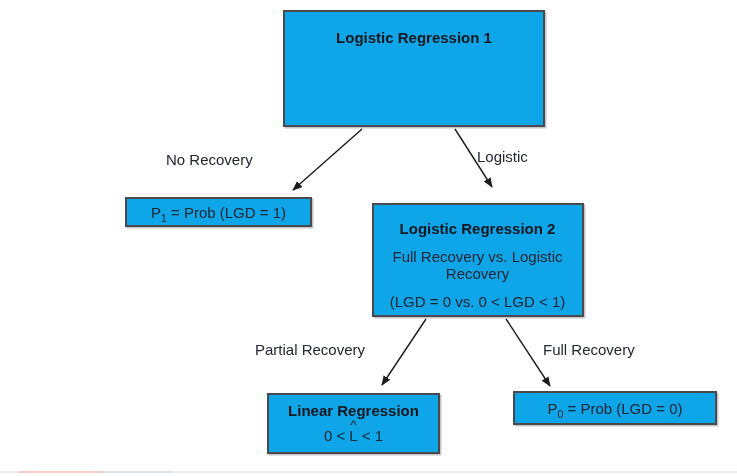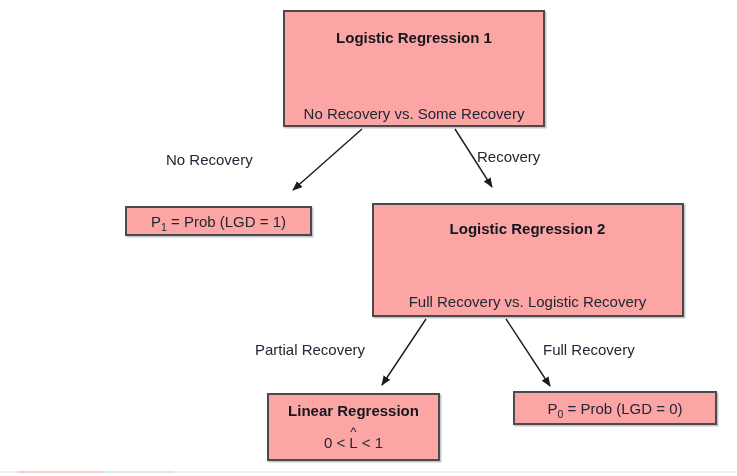--- a/index.html
+++ b/index.html
@@ -20,34 +20,34 @@
     background: var(--background);
     font-family: "Liberation Sans", "DejaVu Sans", sans-serif;
     color: var(--text);
     font-size: 15px;
     overflow: hidden;
   }
   .node {
     position: absolute;
     box-sizing: border-box;
     border: 2px solid var(--box-border);
-    background: #fca5a5;
+    background: #0ea5e9;
     display: flex;
     flex-direction: column;
     align-items: center;
     text-align: center;
     box-shadow: 1.5px 1.5px 0 #c6c6ca;
   }
   .node .title { font-weight: bold; color: var(--title); }
   .node .line { color: var(--text); }
   .node-lr1 { left: 283px; top: 10px;  width: 262px; height: 117px; justify-content: space-between; padding: 17px 6px 3px 6px; }
-  .node-lr2 { left: 372px; top: 203px; width: 312px; height: 114px; justify-content: space-between; padding: 15px 7px 5px 6px; }
-  .node-p1  { left: 125px; top: 206px; width: 187px; height: 30px; justify-content: center; }
+  .node-lr2 { left: 372px; top: 203px; width: 212px; height: 114px; justify-content: space-between; padding: 15px 7px 5px 6px; }
+  .node-p1  { left: 125px; top: 197px; width: 187px; height: 30px; justify-content: center; }
   .node-p0  { left: 513px; top: 391px; width: 204px; height: 34px; justify-content: center; }
-  .node-linear { left: 267px; top: 393px; width: 173px; height: 68px; justify-content: space-between; padding: 7px 4px 8px 4px; }
+  .node-linear { left: 267px; top: 393px; width: 173px; height: 61px; justify-content: space-between; padding: 7px 4px 8px 4px; }
   sub { font-size: 0.7em; line-height: 0; }
   .edge-label {
     position: absolute;
     color: var(--text);
     white-space: nowrap;
   }
   .label-no-recovery      { left: 166px; top: 151px; width: 130px; }
   .label-recovery         { left: 477px; top: 148px; width: 120px; }
   .label-partial-recovery { left: 255px; top: 341px; width: 120px; }
   .label-full-recovery    { left: 543px; top: 341px; width: 120px; }
@@ -72,43 +72,43 @@
   .footer-accent.pink { left: 18px;  width: 85px; background: var(--footer-accent-pink); }
   .footer-accent.blue { left: 103px; width: 70px; background: var(--footer-accent-blue); }
 </style>
 </head>
 <body>
 
 <div class="canvas">
 
   <div class="node node-lr1">
     <div class="title">Logistic Regression 1</div>
-    <div class="line">No Recovery vs. Some Recovery</div>
   </div>
 
   <div class="node node-p1">
     <div class="line"><span>P</span><sub>1</sub><span> = Prob (LGD = 1)</span></div>
   </div>
 
   <div class="node node-lr2">
     <div class="title">Logistic Regression 2</div>
     <div class="line">Full Recovery vs. Logistic Recovery</div>
+    <div class="line">(LGD = 0 vs. 0 &lt; LGD &lt; 1)</div>
   </div>
 
   <div class="node node-linear">
     <div class="title">Linear Regression</div>
     <div class="line"><span>0 &lt; </span><span class="lhat"><span class="hat">^</span><span>L</span></span><span> &lt; 1</span></div>
   </div>
 
   <div class="node node-p0">
     <div class="line"><span>P</span><sub>0</sub><span> = Prob (LGD = 0)</span></div>
   </div>
 
   <div class="edge-label label-no-recovery">No Recovery</div>
-  <div class="edge-label label-recovery">Recovery</div>
+  <div class="edge-label label-recovery">Logistic</div>
   <div class="edge-label label-full-recovery">Full Recovery</div>
   <div class="edge-label label-partial-recovery">Partial Recovery</div>
 
   <svg class="arrows" viewBox="0 0 737 476" xmlns="http://www.w3.org/2000/svg">
     <defs>
       <marker id="ah" markerWidth="11" markerHeight="9" refX="9" refY="4" orient="auto" markerUnits="userSpaceOnUse">
         <path d="M0,0 L10,4 L0,8 z" fill="#1c1c1c"></path>
       </marker>
     </defs>
     <line x1="362" y1="129" x2="293" y2="190" marker-end="url(#ah)"></line>

